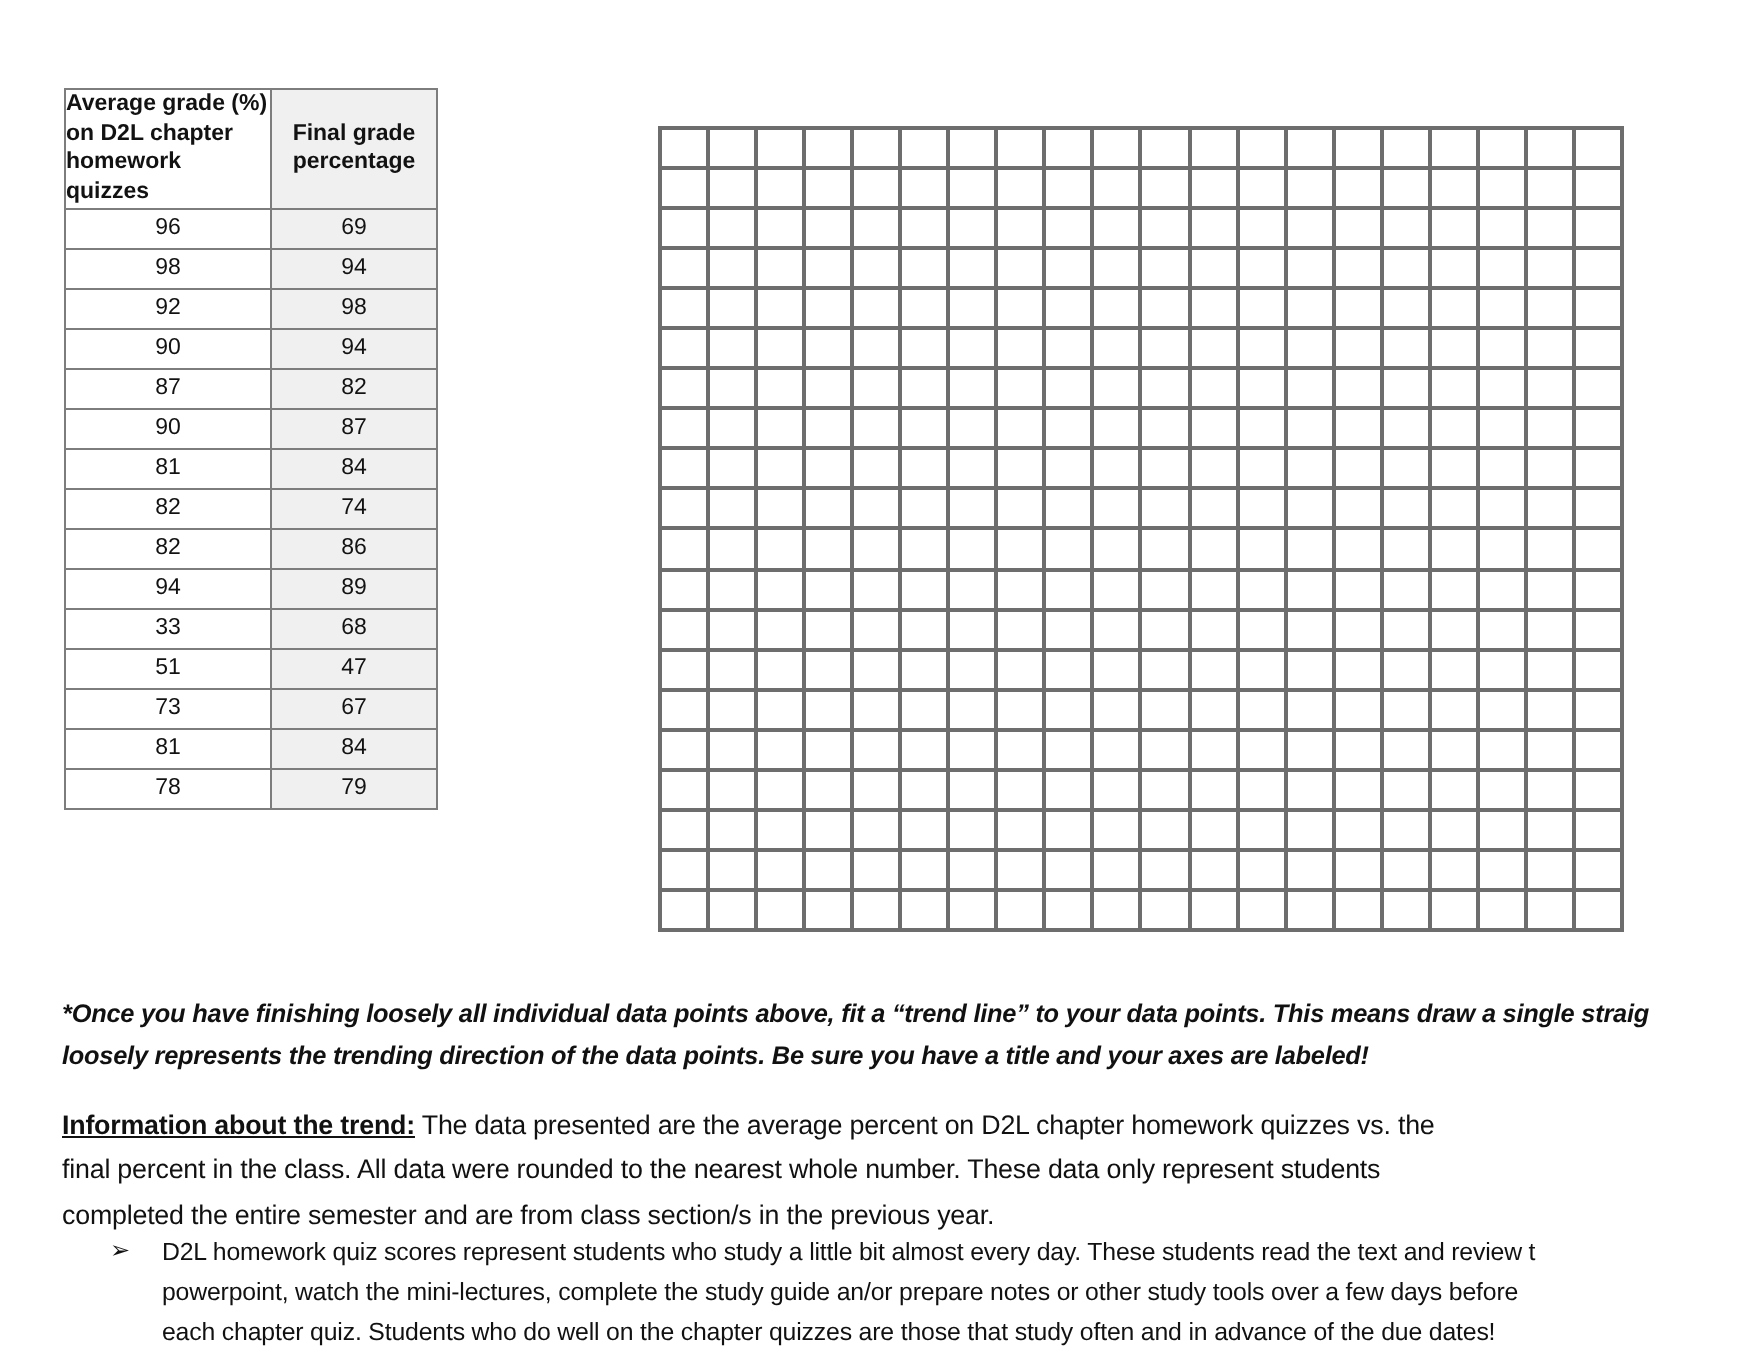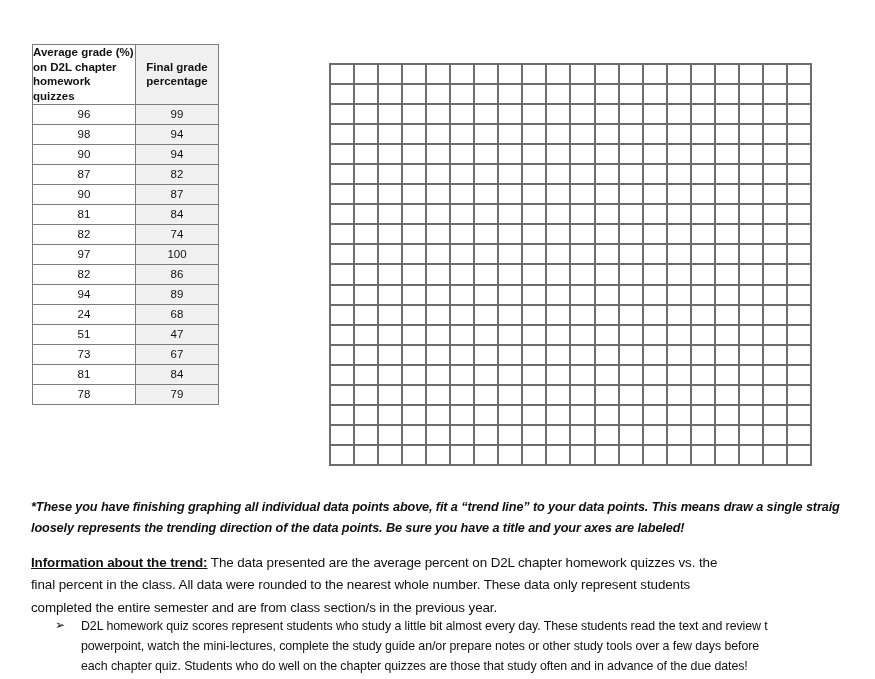--- a/index.html
+++ b/index.html
@@ -145,60 +145,60 @@
     </colgroup>
   <thead>
     <tr>
       <th class="hdr hdr-1">Average grade (%) on D2L chapter homework quizzes</th>
       <th class="hdr hdr-2">Final grade percentage</th>
     </tr>
   </thead>
   <tbody id="data-table-body">
       <tr>
         <td class="val">96</td>
-        <td class="val v2">99</td>
+        <td class="val v2">69</td>
       </tr>
       <tr>
         <td class="val">98</td>
         <td class="val v2">94</td>
       </tr>
       <tr>
+        <td class="val">92</td>
+        <td class="val v2">98</td>
+      </tr>
+      <tr>
         <td class="val">90</td>
         <td class="val v2">94</td>
       </tr>
       <tr>
         <td class="val">87</td>
         <td class="val v2">82</td>
       </tr>
       <tr>
         <td class="val">90</td>
         <td class="val v2">87</td>
       </tr>
       <tr>
         <td class="val">81</td>
         <td class="val v2">84</td>
       </tr>
       <tr>
         <td class="val">82</td>
         <td class="val v2">74</td>
       </tr>
       <tr>
-        <td class="val">97</td>
-        <td class="val v2">100</td>
-      </tr>
-      <tr>
         <td class="val">82</td>
         <td class="val v2">86</td>
       </tr>
       <tr>
         <td class="val">94</td>
         <td class="val v2">89</td>
       </tr>
       <tr>
-        <td class="val">24</td>
+        <td class="val">33</td>
         <td class="val v2">68</td>
       </tr>
       <tr>
         <td class="val">51</td>
         <td class="val v2">47</td>
       </tr>
       <tr>
         <td class="val">73</td>
         <td class="val v2">67</td>
       </tr>
@@ -610,21 +610,21 @@
     <div class="grid-cell" style="border-right-color: rgb(109, 109, 109); border-bottom-color: rgb(109, 109, 109);"></div>
     <div class="grid-cell" style="border-right-color: rgb(109, 109, 109); border-bottom-color: rgb(109, 109, 109);"></div>
     <div class="grid-cell" style="border-right-color: rgb(109, 109, 109); border-bottom-color: rgb(109, 109, 109);"></div>
     <div class="grid-cell" style="border-right-color: rgb(109, 109, 109); border-bottom-color: rgb(109, 109, 109);"></div>
     <div class="grid-cell" style="border-right-color: rgb(109, 109, 109); border-bottom-color: rgb(109, 109, 109);"></div>
     <div class="grid-cell" style="border-right-color: rgb(109, 109, 109); border-bottom-color: rgb(109, 109, 109);"></div>
     <div class="grid-cell" style="border-right-color: rgb(109, 109, 109); border-bottom-color: rgb(109, 109, 109);"></div>
   </div>
 
 <div class="textblock" id="instruction-note">
-  <span class="line1">*These you have finishing graphing all individual data points above, fit a “trend line” to your data points.  This means draw a single straig</span>
+  <span class="line1">*Once you have finishing loosely all individual data points above, fit a “trend line” to your data points.  This means draw a single straig</span>
   <span class="line2">loosely represents the trending direction of the data points.  Be sure you have a title and your axes are labeled!</span>
 </div>
 
 <div class="textblock" id="info-paragraph">
   <span class="p-line"><span id="info-label">Information about the trend:</span><span> The data presented are the average percent on D2L chapter homework quizzes vs. the</span></span>
   <span class="p-line">final percent in the class.  All data were rounded to the nearest whole number.  These data only represent students</span>
   <span class="p-line">completed the entire semester and are from class section/s in the previous year.</span>
 </div>
 
 <div id="bullet-block">

